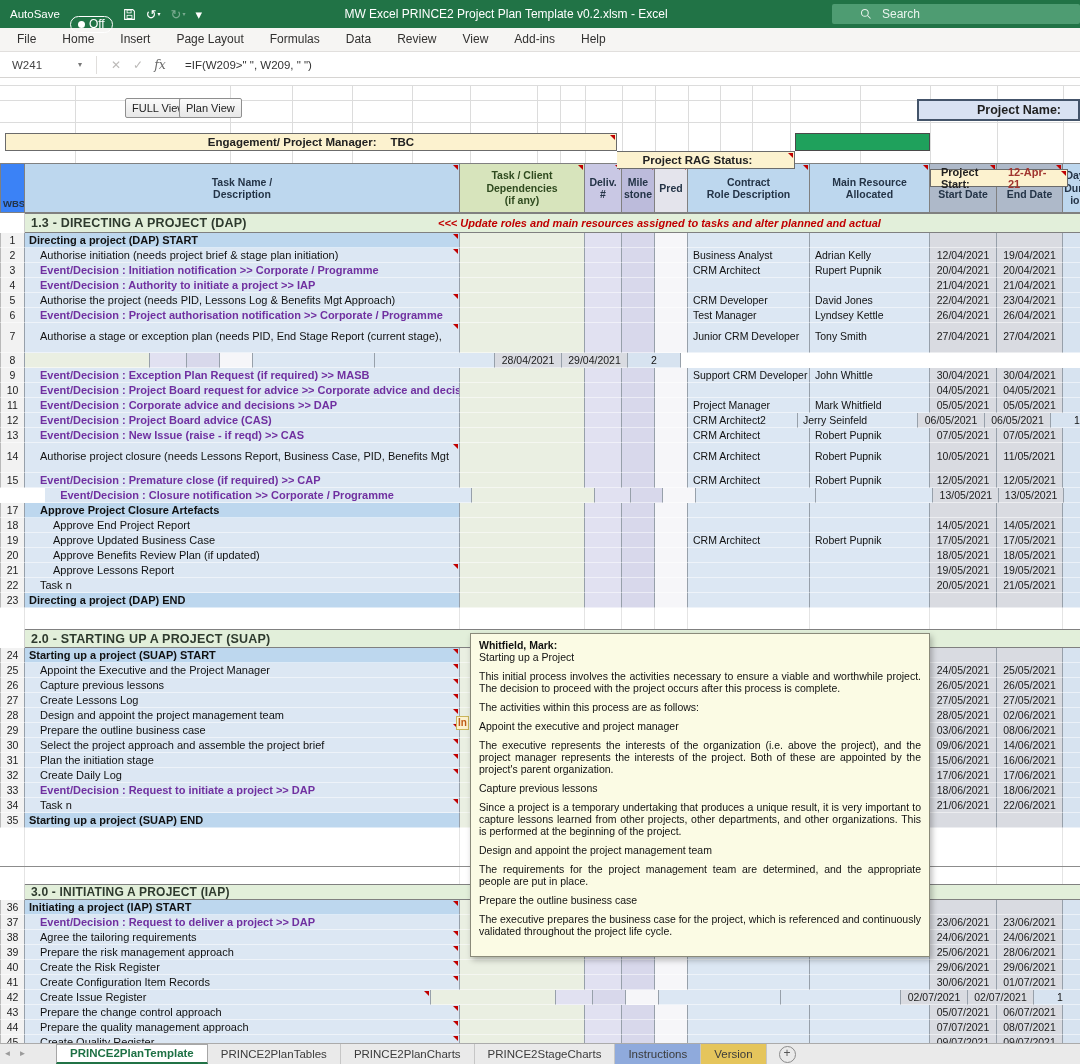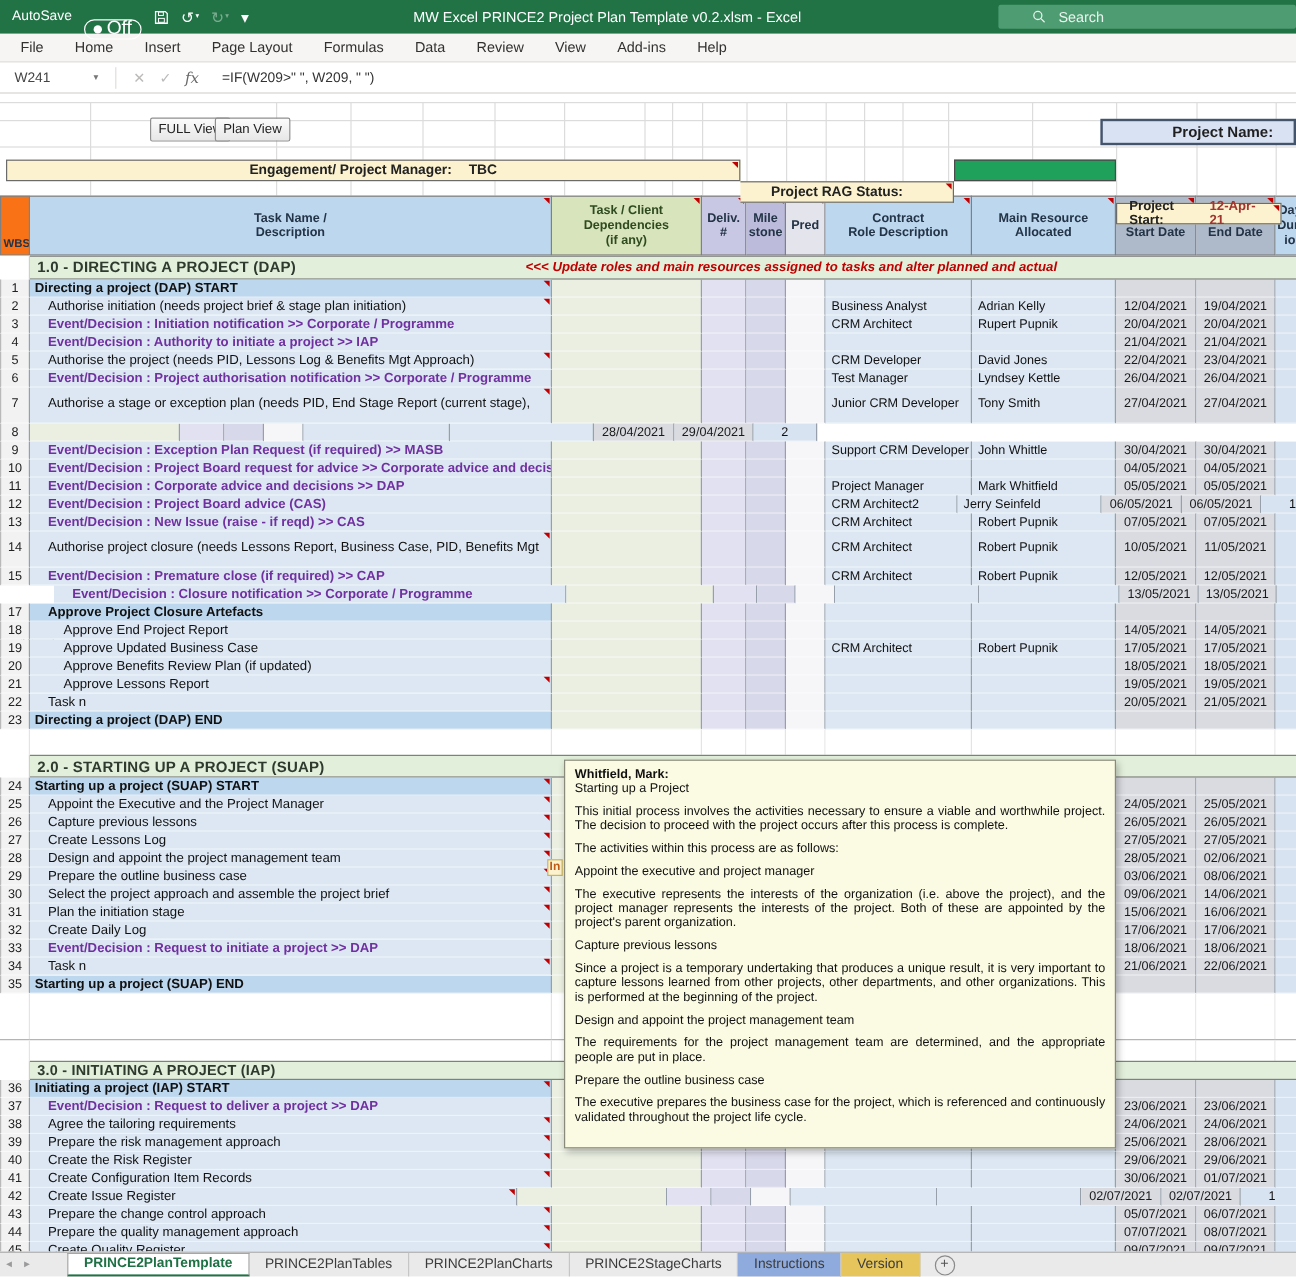--- a/index.html
+++ b/index.html
@@ -4,21 +4,21 @@
 <style>
   html,body{margin:0;padding:0;background:#fff;}
   .page{position:relative;width:1080px;height:1064px;overflow:hidden;background:#fff;
         font-family:"Liberation Sans",sans-serif;-webkit-font-smoothing:antialiased;}
   
   .titlebar{position:absolute;left:0;top:0;width:1080px;height:28px;background:#217346;color:#fff;
             display:flex;align-items:center;font-size:12px;z-index:100;}
   .qat{display:flex;align-items:center;gap:10px;padding-left:10px;}
   .as-label{font-size:11.5px;}
   .as-pill{display:flex;align-items:center;gap:4px;border:1px solid #fff;border-radius:9px;
-           padding:0 7px;height:15px;font-size:16px;margin-top:20px;}
+           padding:0 7px;height:15px;font-size:12px;margin-top:20px;}
   .as-dot{width:7px;height:7px;border-radius:50%;background:#fff;}
   .tb-icon{font-size:13px;line-height:13px;color:#fff;display:inline-flex;align-items:center;}
   .tb-icon .mini{font-size:6px;margin-left:1px;}
   .dim{opacity:.4;}
   .tb-title{position:absolute;left:246px;width:520px;text-align:center;font-size:12px;color:#fff;
             white-space:nowrap;overflow:hidden;}
   .searchbox{position:absolute;right:0;top:4px;width:248px;height:20px;background:#4E9C72;
              border-radius:2px;display:flex;align-items:center;gap:10px;padding-left:28px;
              box-sizing:border-box;color:#EAF4EE;font-size:12px;}
   
@@ -61,21 +61,21 @@
        border:1px solid #6b6b6b;box-sizing:border-box;display:flex;align-items:center;
        justify-content:space-between;padding:0 10px;font-weight:bold;font-size:11px;color:#222;z-index:20;}
   .psval{color:#A0342F;}
   
   .table{position:absolute;left:0;top:85px;width:1116px;z-index:10;}
   .thead{display:flex;}
   .hcell{height:50px;box-sizing:border-box;display:flex;align-items:center;justify-content:center;
          text-align:center;font-weight:bold;font-size:10.5px;line-height:12.5px;color:#243447;
          white-space:pre-line;border:1px solid #808080;border-left:none;overflow:hidden;}
   .hcell:first-child{border-left:1px solid #808080;}
-  .h-wbs{background:#f97316;align-items:flex-end;justify-content:flex-start;
+  .h-wbs{background:#3b82f6;align-items:flex-end;justify-content:flex-start;
          padding:0 0 2px 2px;font-size:9.5px;}
   .h-task{background:#BDD7EE;}
   .h-deps{background:#D7E4BC;color:#2f4a1f;}
   .h-deliv{background:#C9C8E4;}
   .h-mile{background:#BCBBDB;}
   .h-pred{background:#E4E4EC;}
   .h-role,.h-res{background:#BDD7EE;}
   .h-start,.h-end{background:#AEB9C9;}
   .h-dur{background:#BDD7EE;word-break:break-all;padding-right:22px;box-sizing:border-box;}
   .secrow{display:flex;}
@@ -256,21 +256,21 @@
           <div class="hcell h-start tri" style="width: 67px;">Planned
 Start Date</div>
           <div class="hcell h-end tri" style="width: 66px;">Planned
 End Date</div>
           <div class="hcell h-dur tri" style="width: 53px;">Days Duration</div>
         </div>
       <div id="tbody">
           <div class="secrow s0">
             <div class="secspacer"></div>
             <div class="secband">
-              <span class="sectitle">1.0 - DIRECTING A PROJECT (DAP)</span>
+              <span class="sectitle">1.3 - DIRECTING A PROJECT (DAP)</span>
               <span class="secnote">&lt;&lt;&lt; Update roles and main resources assigned to tasks and alter planned and actual</span>
             </div>
           </div>
           <div class="row">
             <div class="cell c-wbs" style="width: 25px;">1</div>
             <div class="cell c-task t-start cmt" style="width: 435px;">Directing a project (DAP) START</div>
             <div class="cell c-deps" style="width: 125px;"></div>
             <div class="cell c-deliv" style="width: 37px;"></div>
             <div class="cell c-mile" style="width: 33px;"></div>
             <div class="cell c-pred" style="width: 33px;"></div>

